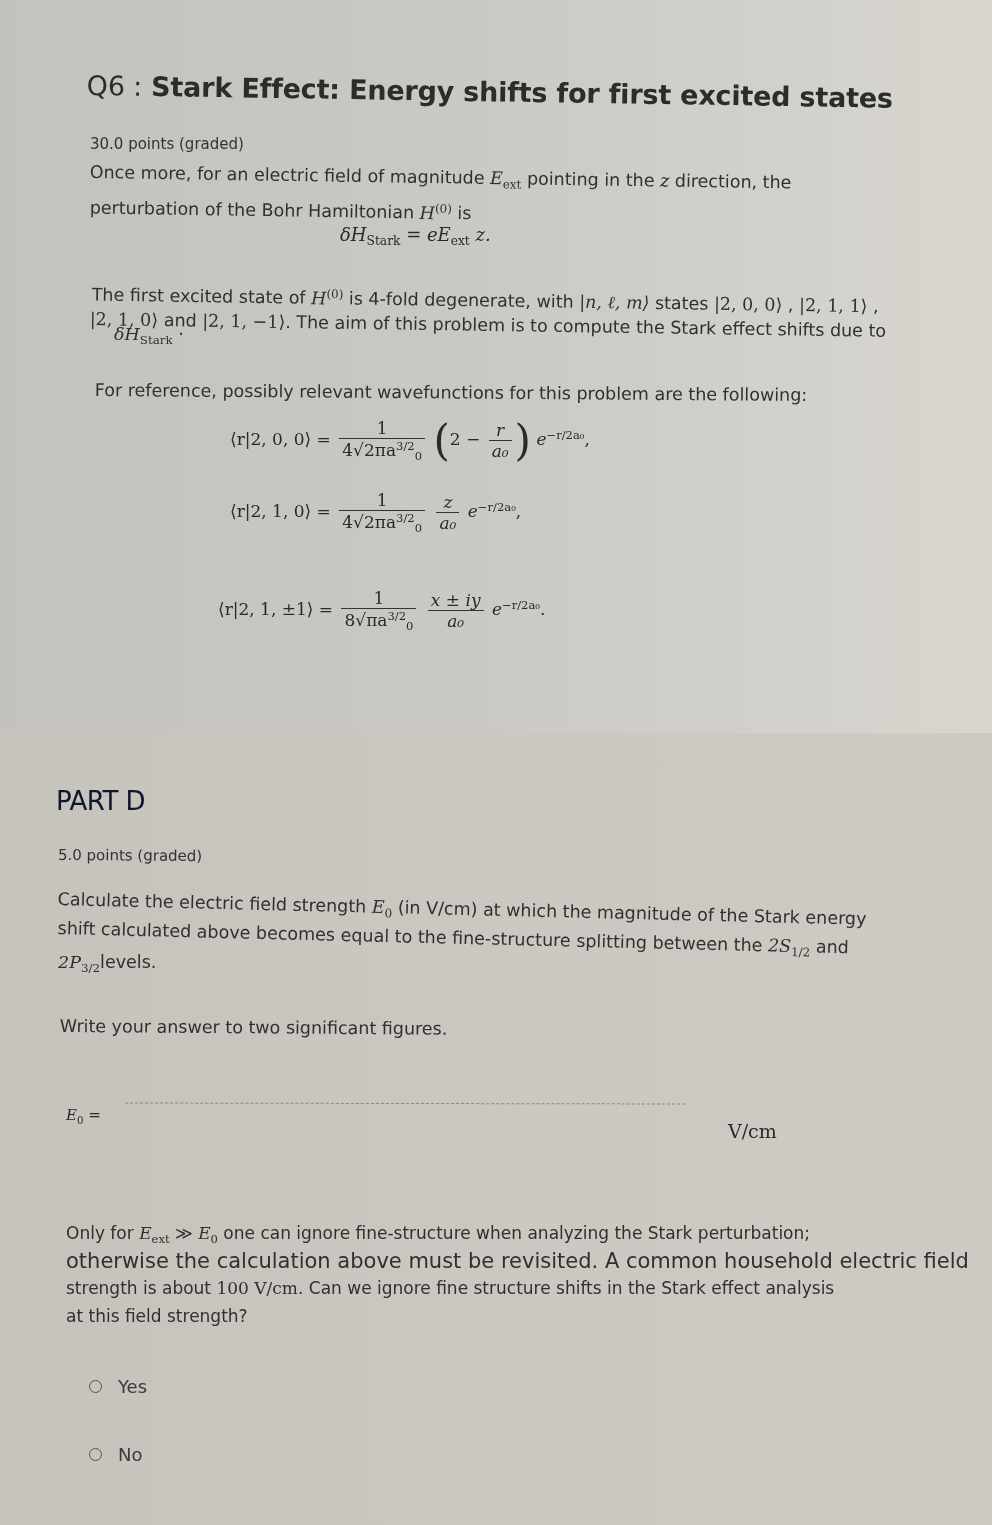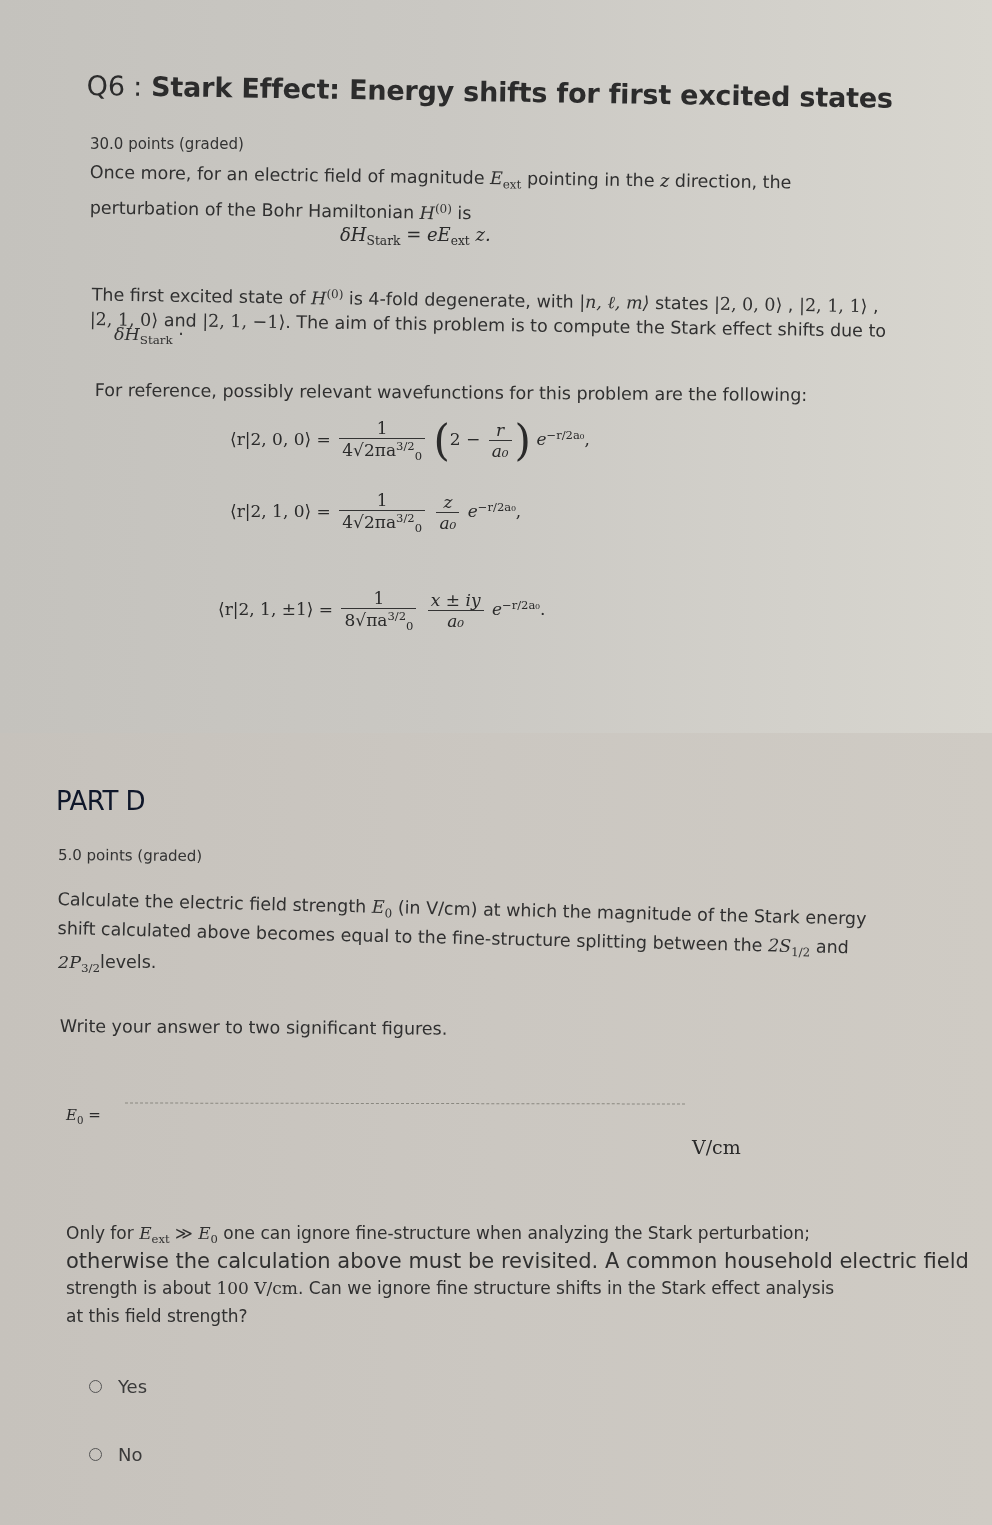--- a/index.html
+++ b/index.html
@@ -127,21 +127,21 @@
   <span class="math"><span>2P</span><span class="sub">3/2</span></span><span>levels.</span>
 </div>
 
 <div class="abs para rot3" style="left:60px; top:1012px;">Write your answer to two significant figures.</div>
 
 <div class="abs math" style="left:66px; top:1106px; font-size:15px;">
   <span>E</span><span class="sub">0</span><span style="font-style:normal"> =</span>
 </div>
 <div class="answer-line"></div>
 <input class="answer-input" type="text" placeholder="" style="">
-<div class="abs mathr" style="left:692px; top:1120px; font-size:19px;margin-top:16px;">V/cm</div>
+<div class="abs mathr" style="left:728px; top:1120px; font-size:19px;">V/cm</div>
 
 <div class="abs para" style="left:66px; top:1220px; font-size:17px; line-height:27px;">
   <span>Only for</span>
   <span class="math"><span>E</span><span class="sub">ext</span></span><span class="mathr"> ≫ </span><span class="math"><span>E</span><span class="sub">0</span></span>
   <span>one can ignore fine-structure when analyzing the Stark perturbation;</span>
 </div>
 <div class="abs para" style="left:66px; top:1248px; font-size:21px; line-height:27px;">otherwise the calculation above must be revisited. A common household electric field</div>
 <div class="abs para" style="left:66px; top:1275px; font-size:17px; line-height:27px;">
   <span>strength is about</span>
   <span class="mathr">100 V/cm</span><span>. Can we ignore fine structure shifts in the Stark effect analysis</span>

